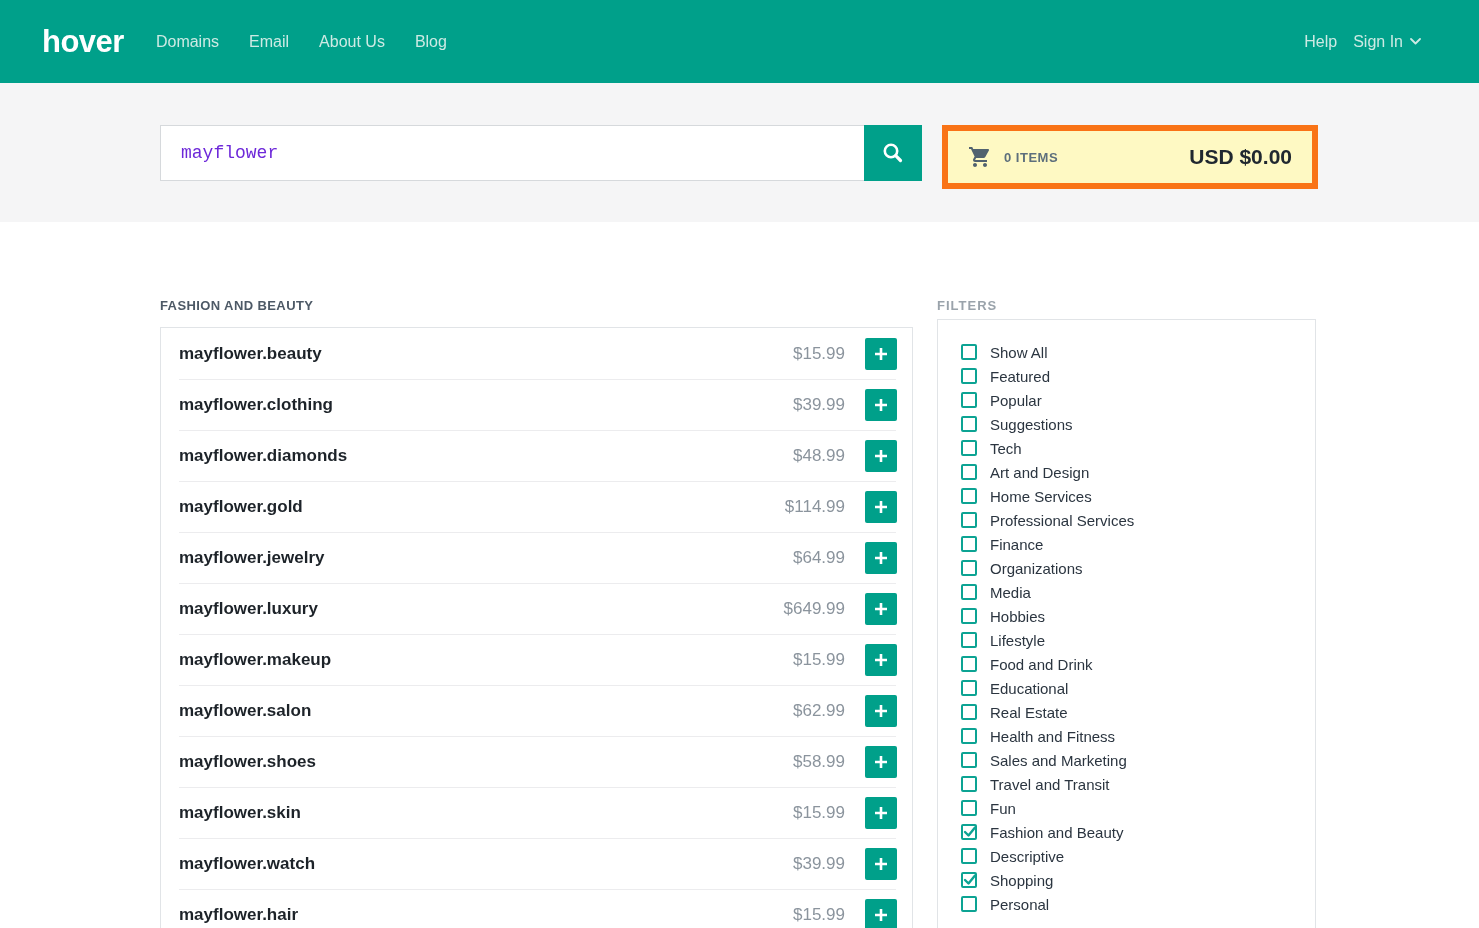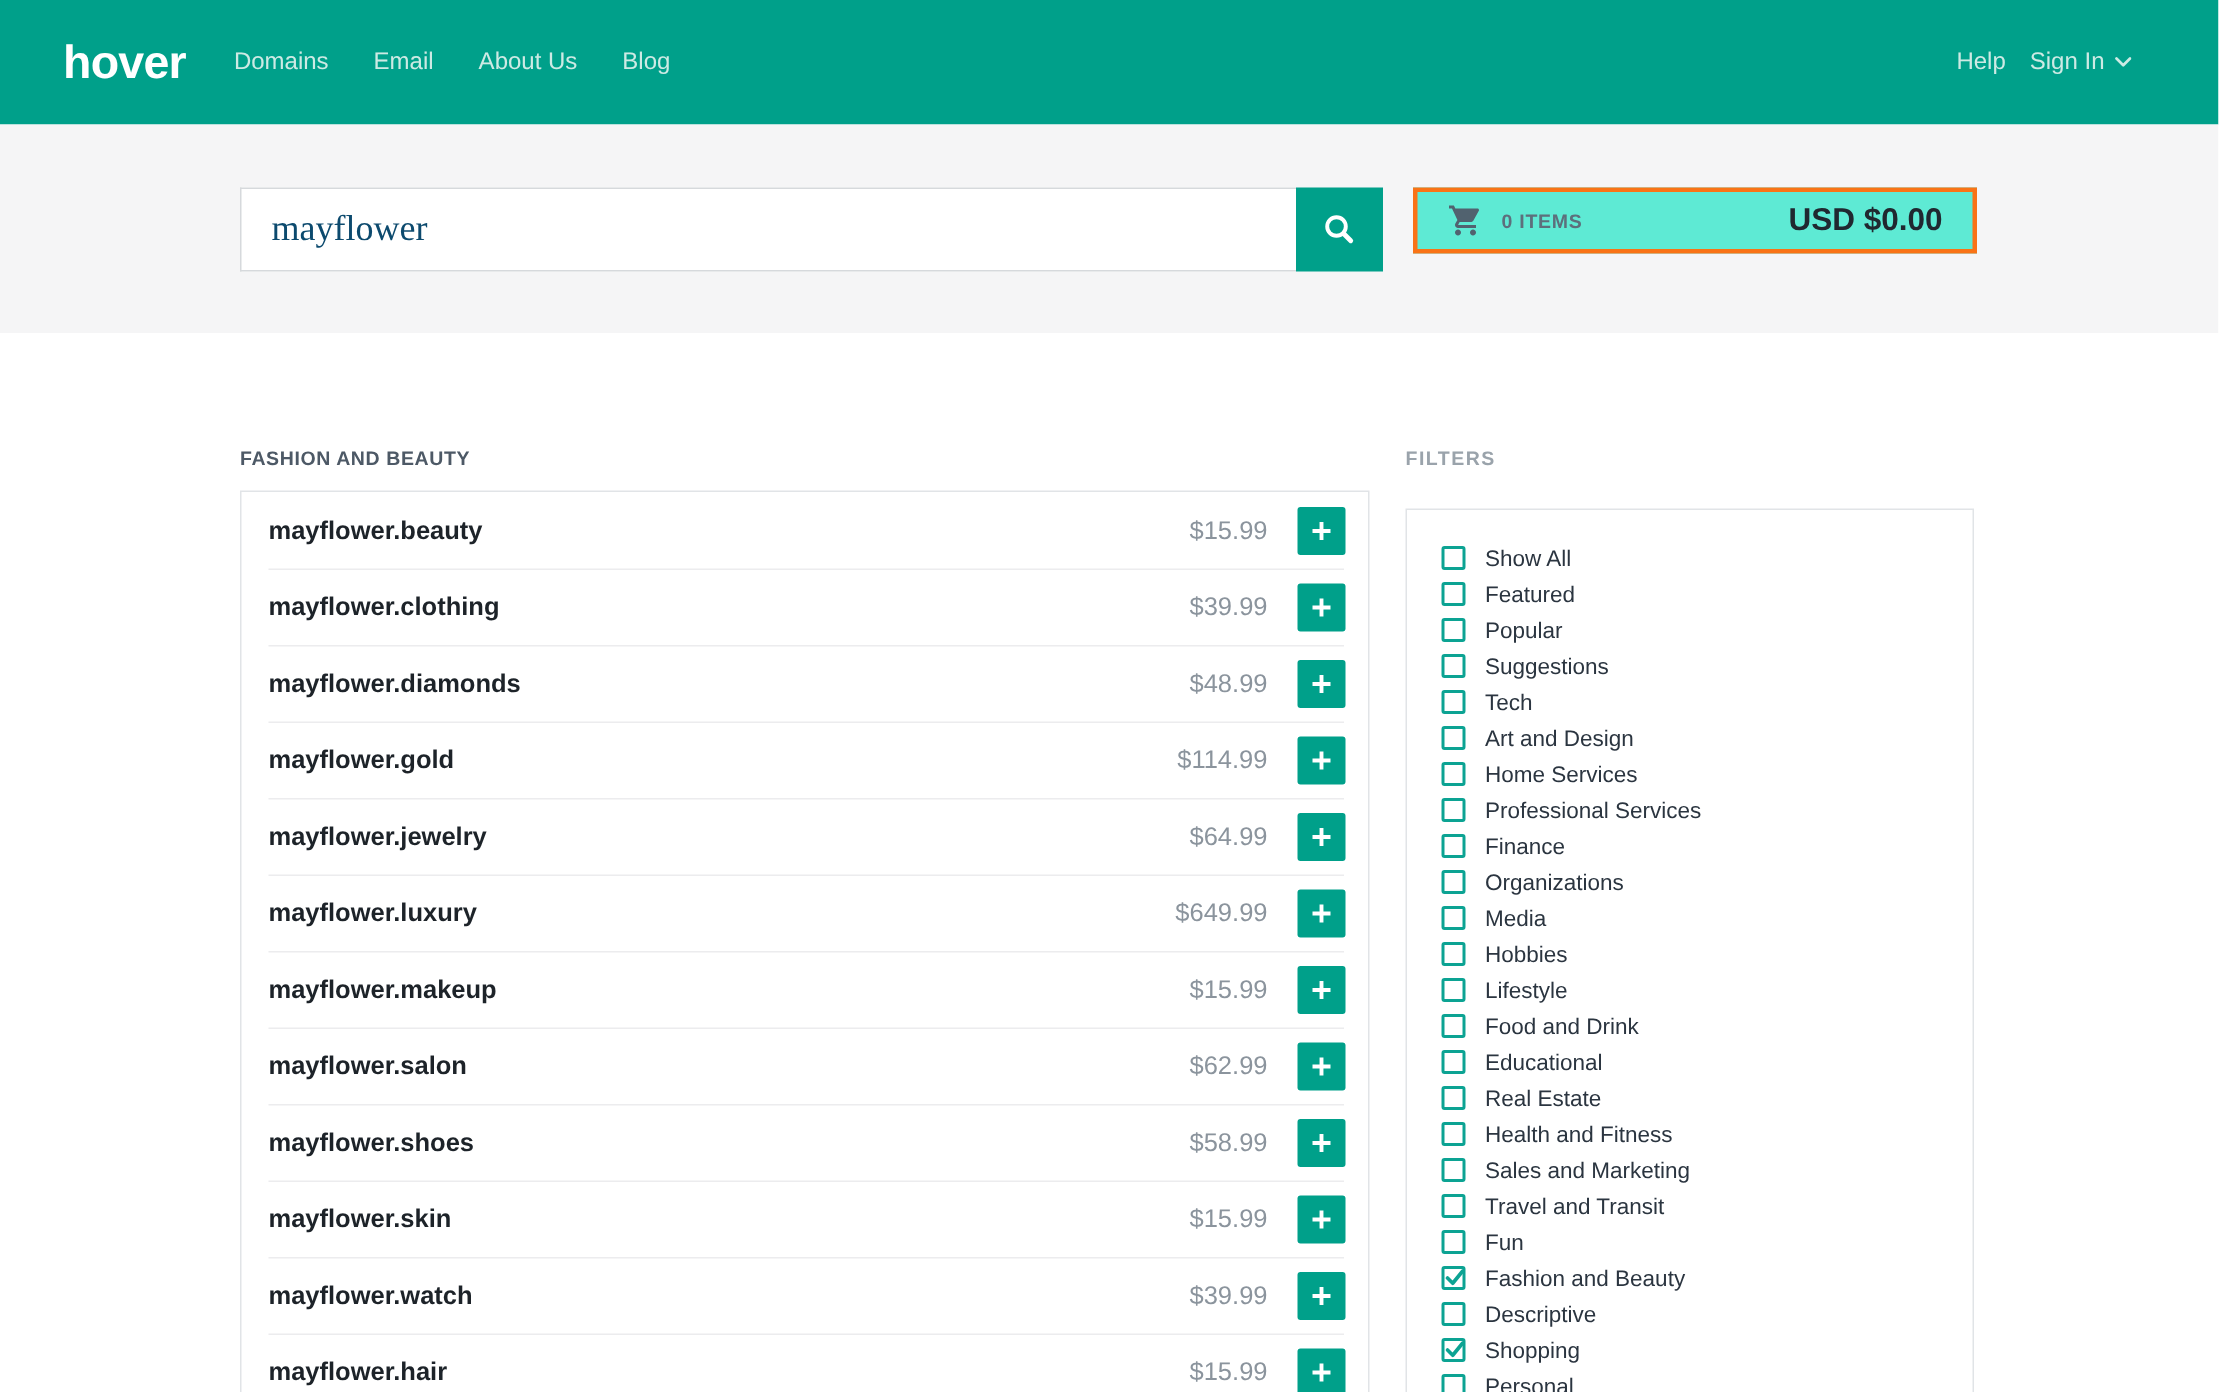--- a/index.html
+++ b/index.html
@@ -13,37 +13,37 @@
   .nav-links { display:flex; gap:30px; margin-left:32px;justify-content:center; }
   .nav-link { color:#cdeae4; font-size:16px; cursor:pointer; }
   .nav-right { margin-left:auto; display:flex; align-items:center; gap:16px; }
   .nav-right .nav-link { display:flex; align-items:center; gap:7px; }
   .chev { width:11px; height:7px; display:inline-block; }
 
   
   .header { background:#f5f5f6; height:139px; display:flex; padding:42px 0 0 160px; gap:20px; }
   .search-form { display:flex; width:762px; height:56px; }
   .search-input { flex:1; border:1px solid #d6d9dc; border-right:none; background:#fff;
-                  font-size:24px; color:#0c4a6e; padding:0 20px; outline:none;
-                  font-family:Liberation Serif, serif; }
+                  font-size:18px; color:#6d28d9; padding:0 20px; outline:none;
+                  font-family:Liberation Mono, monospace; }
   .search-btn { width:58px; height:56px; background:#00a08a; border:none; cursor:pointer;
                 display:flex; align-items:center; justify-content:center; }
-  .cart-box { width:376px; height:44px; background:#5eead4; border:3px solid #f97316;
+  .cart-box { width:376px; height:64px; background:#fef9c3; border:6px solid #f97316;
               display:flex; align-items:center; padding:0 20px; cursor:pointer; }
   .cart-count { font-size:13px; font-weight:bold; color:#5d6f7c; letter-spacing:0.5px;
                 margin-left:12px; }
   .cart-total { margin-left:auto; font-size:21px; font-weight:bold; color:#202830; }
 
   
   .main { display:flex; padding:76px 0 0 160px; gap:24px; }
   .col-results { width:753px; }
   .col-filters { width:379px; }
   .section-title { font-size:13px; font-weight:bold; color:#4d5966; letter-spacing:0.4px;
                    margin-bottom:14px; }
-  .filters-title { font-size:13px; color:#9aa3ab; letter-spacing:1px; margin-bottom:26px; }
+  .filters-title { font-size:13px; color:#9aa3ab; letter-spacing:1px; margin-bottom:6px; }
 
   
   .panel { background:#fff; border:1px solid #e1e4e7; }
   .domain-row { position:relative; height:51px; display:flex; align-items:center;
                 padding:0 15px 0 18px; }
   .domain-row + .domain-row::before { content:""; position:absolute; top:0; left:18px;
                 right:16px; height:1px; background:#ececee; }
   .domain-name { font-size:17px; font-weight:bold; color:#1d2329; }
   .domain-price { margin-left:auto; font-size:17px; color:#8b949d; margin-right:20px; }
   .add-btn { width:32px; height:32px; background:#00a08a; border:none; border-radius:2px;

